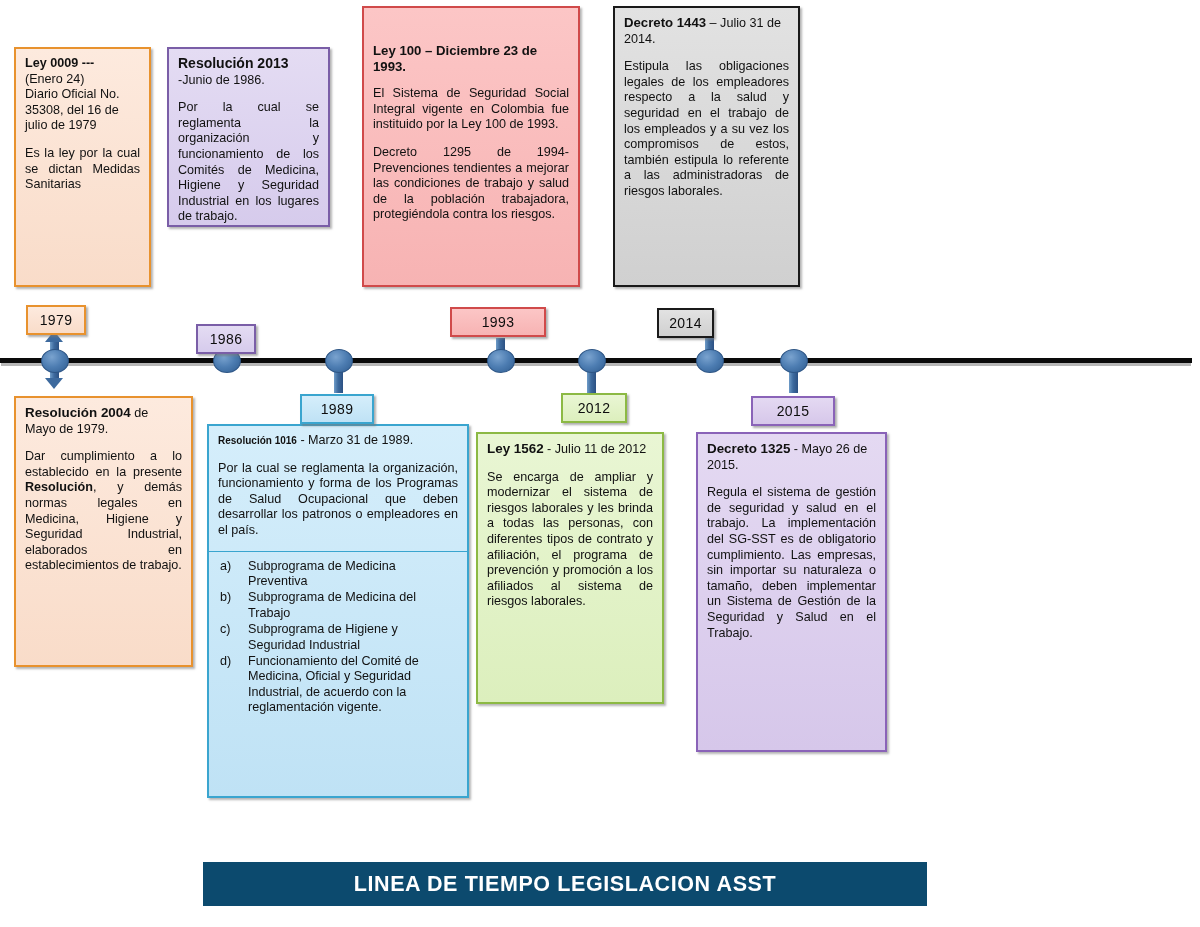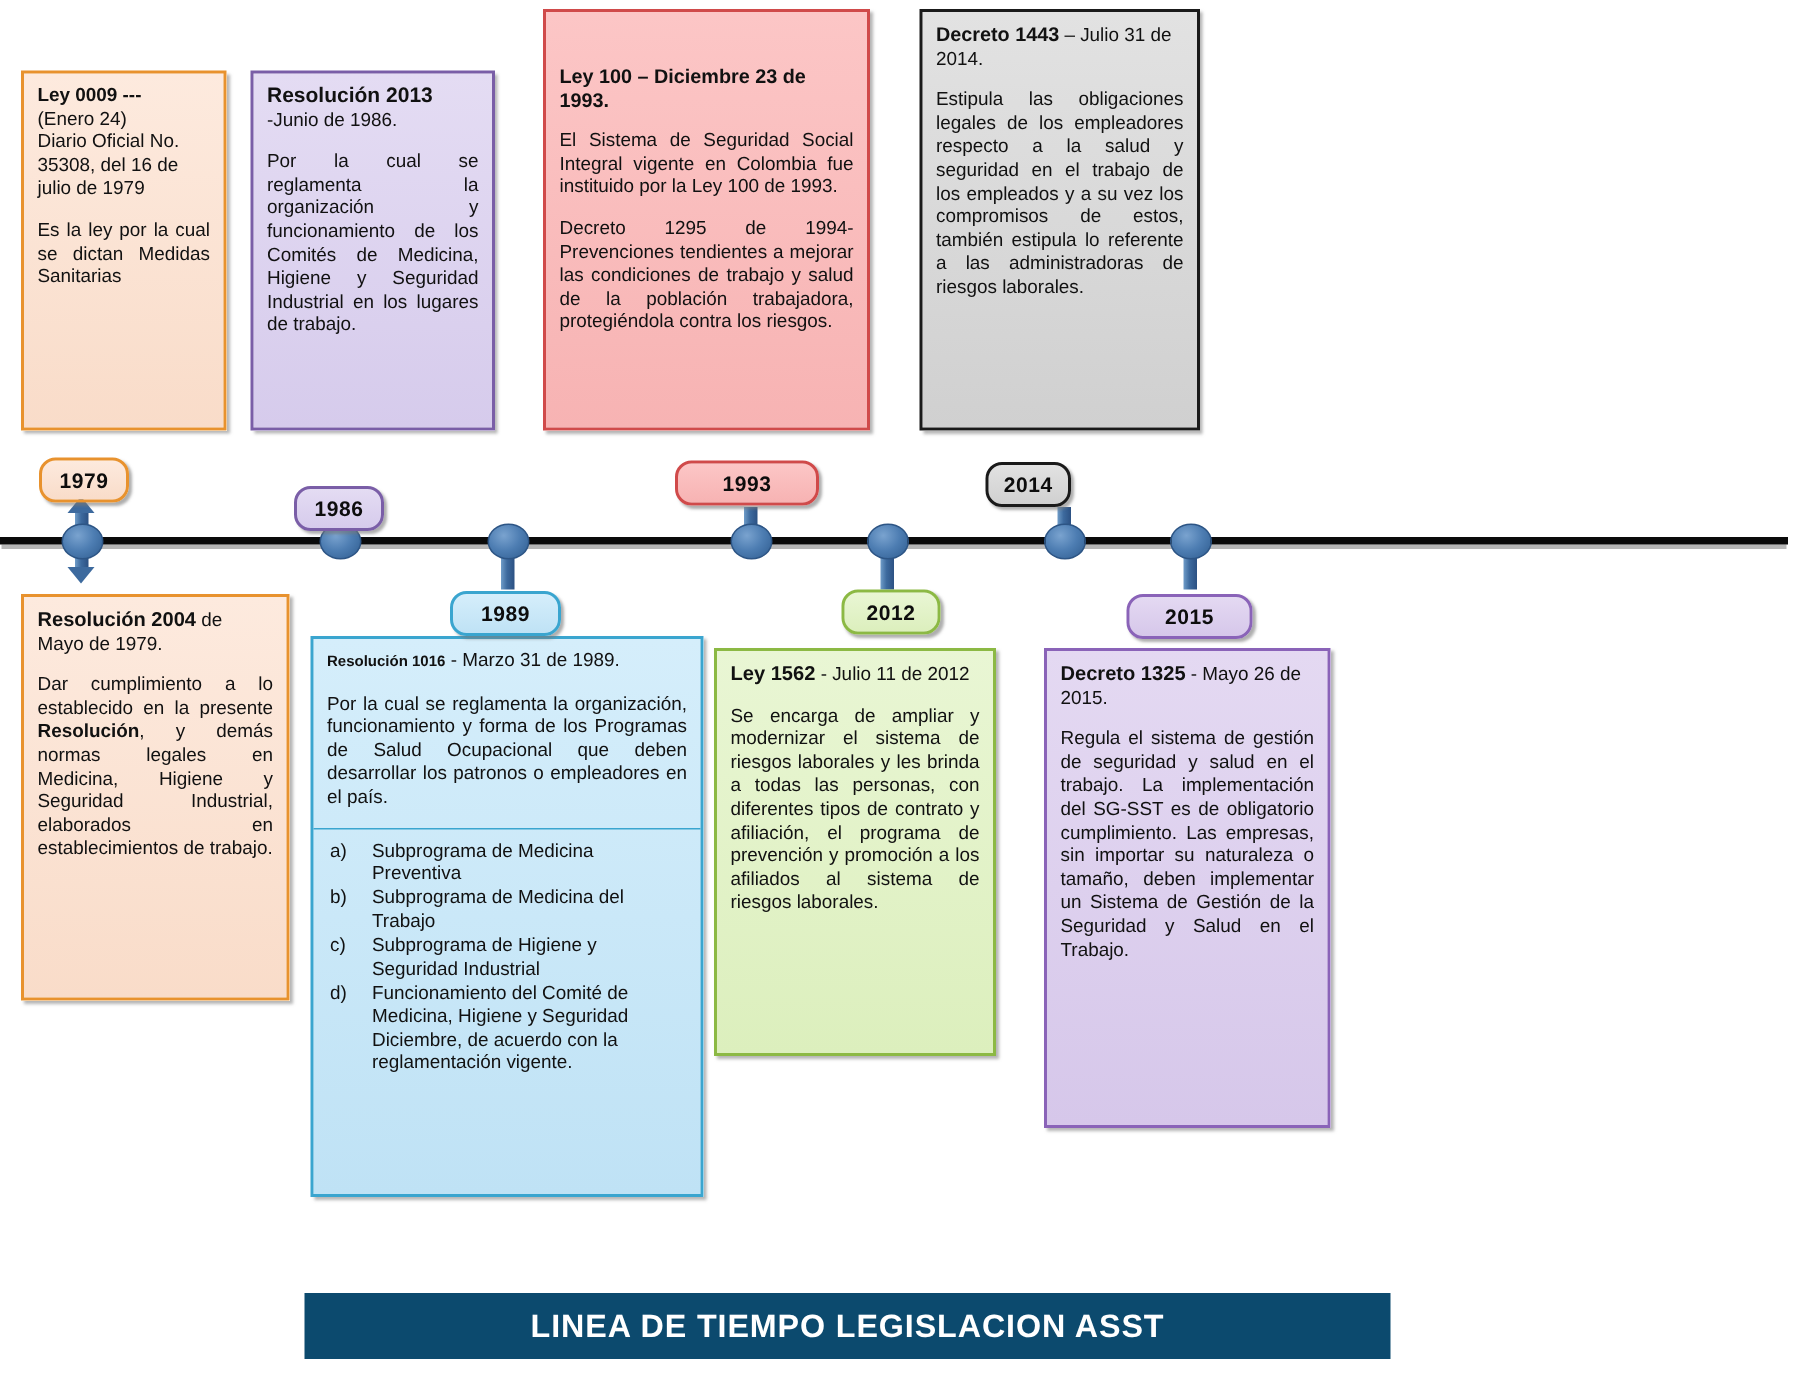--- a/index.html
+++ b/index.html
@@ -99,26 +99,25 @@
   .arrowhead.down { border-top: 11px solid #3d6a9e; }
 
   
   .year {
     position: absolute;
     box-sizing: border-box;
     height: 30px;
     line-height: 26px;
     text-align: center;
     font-size: 14px;
-    font-weight: bold;
+    font-weight: normal;
     color: #0d0d0d;
     letter-spacing: 0.4px;
     box-shadow: 2px 2px 2px rgba(120,120,120,0.6);
     z-index: 4;
-    border-radius: 11px;
   }
 
   
   #banner {
     position: absolute;
     left: 203px;
     top: 862px;
     width: 724px;
     height: 44px;
     background: #0c4a6e;
@@ -160,21 +159,21 @@
 
 <div class="card c-orange" style="left:14px; top:47px; width:137px; height:240px; text-align:left;">
   <p style="text-align:left;">
     <span class="hd">Ley 0009</span><span class="hd"> ---</span><br>
     <span>(Enero 24)</span><br>
     <span>Diario Oficial No. 35308, del 16 de julio de 1979</span>
   </p>
   <p style="text-align:justify;">Es la ley por la cual se dictan Medidas Sanitarias</p>
 </div>
 
-<div class="card c-purple" style="left:167px; top:47px; width:163px; height:240px;">
+<div class="card c-purple" style="left:167px; top:47px; width:163px; height:180px;">
   <p style="text-align:left;">
     <span class="hd" style="font-size:14px;">Resolución 2013</span><br>
     <span>-Junio de 1986.</span>
   </p>
   <p>Por la cual se reglamenta la organización y funcionamiento de los Comités de Medicina, Higiene y Seguridad Industrial en los lugares de trabajo.</p>
 </div>
 
 <div class="card c-red" style="left:362px; top:6px; width:218px; height:281px;">
   <p class="hd" style="text-align:left; font-size:13.2px;margin-top:28px;">Ley 100 – Diciembre 23 de 1993.</p>
   <p>El Sistema de Seguridad Social Integral vigente en Colombia fue instituido por la Ley 100 de 1993.</p>
@@ -263,21 +262,21 @@
     <li>
       <span class="mk">b)</span>
       <span>Subprograma de Medicina del Trabajo</span>
     </li>
     <li>
       <span class="mk">c)</span>
       <span>Subprograma de Higiene y Seguridad Industrial</span>
     </li>
     <li>
       <span class="mk">d)</span>
-      <span>Funcionamiento del Comité de Medicina, Higiene y Seguridad Diciembre, de acuerdo con la reglamentación vigente.</span>
+      <span>Funcionamiento del Comité de Medicina, Oficial y Seguridad Industrial, de acuerdo con la reglamentación vigente.</span>
     </li>
   </ol>
 </div>
 
 <div class="card c-green" style="left:476px; top:432px; width:188px; height:272px;">
   <p style="text-align:left;">
     <span class="hd" style="font-size:13.4px;">Ley 1562</span><span> - Julio 11 de 2012</span>
   </p>
   <p>Se encarga de ampliar y modernizar el sistema de riesgos laborales y les brinda a todas las personas, con diferentes tipos de contrato y afiliación, el programa de prevención y promoción a los afiliados al sistema de riesgos laborales.</p>
 </div>

